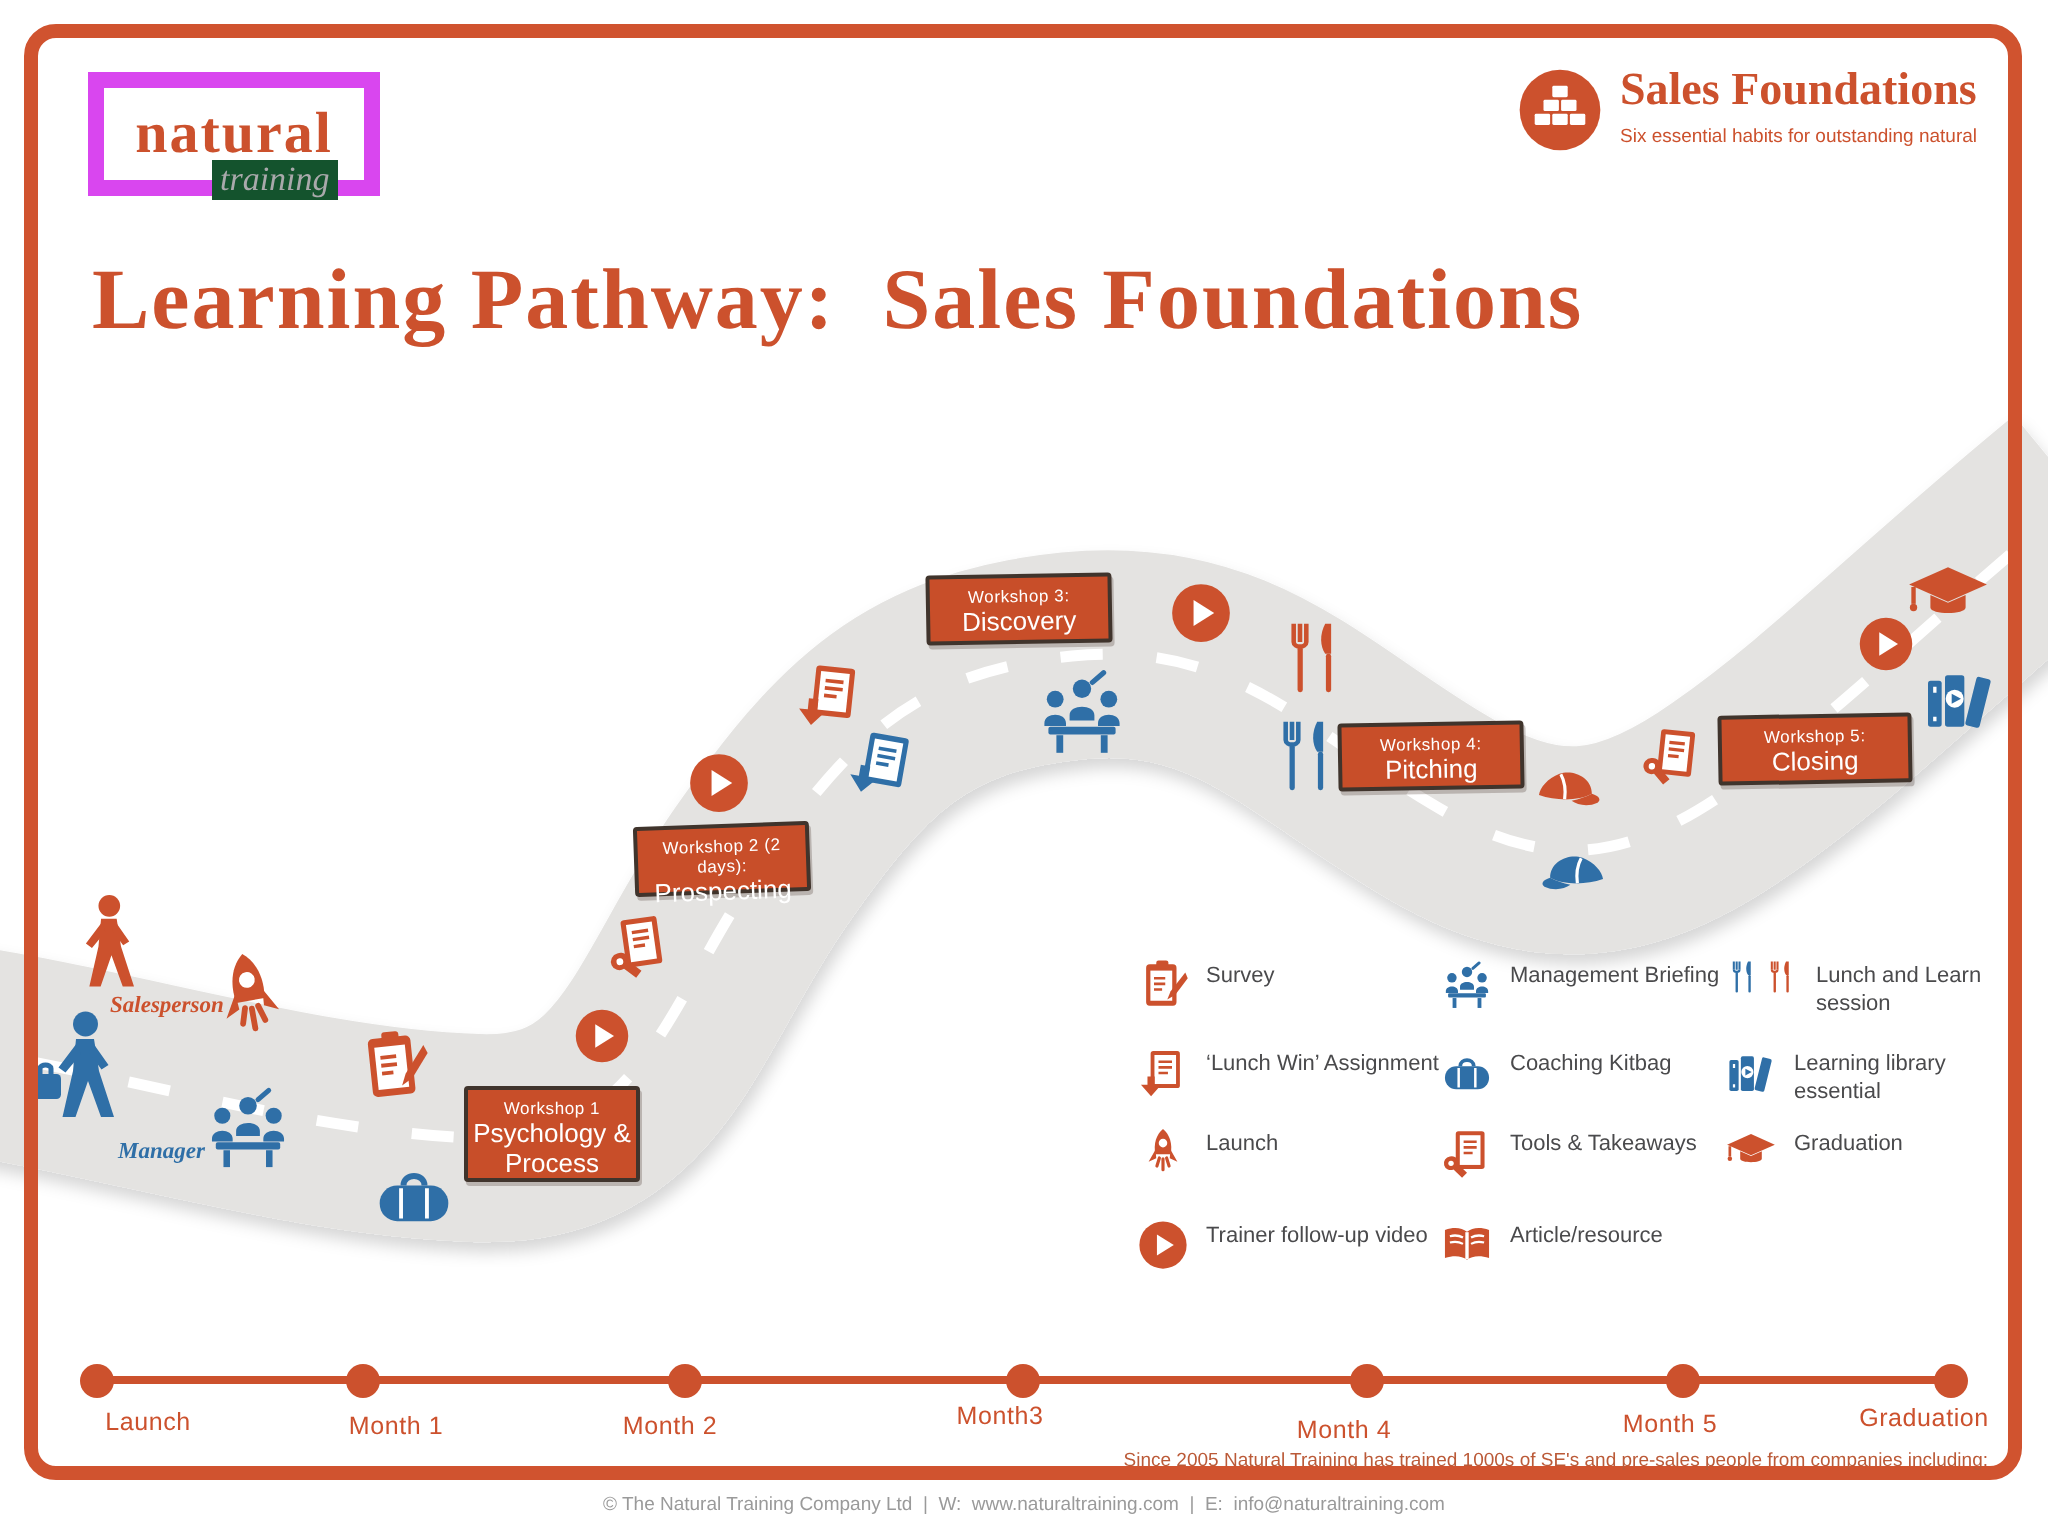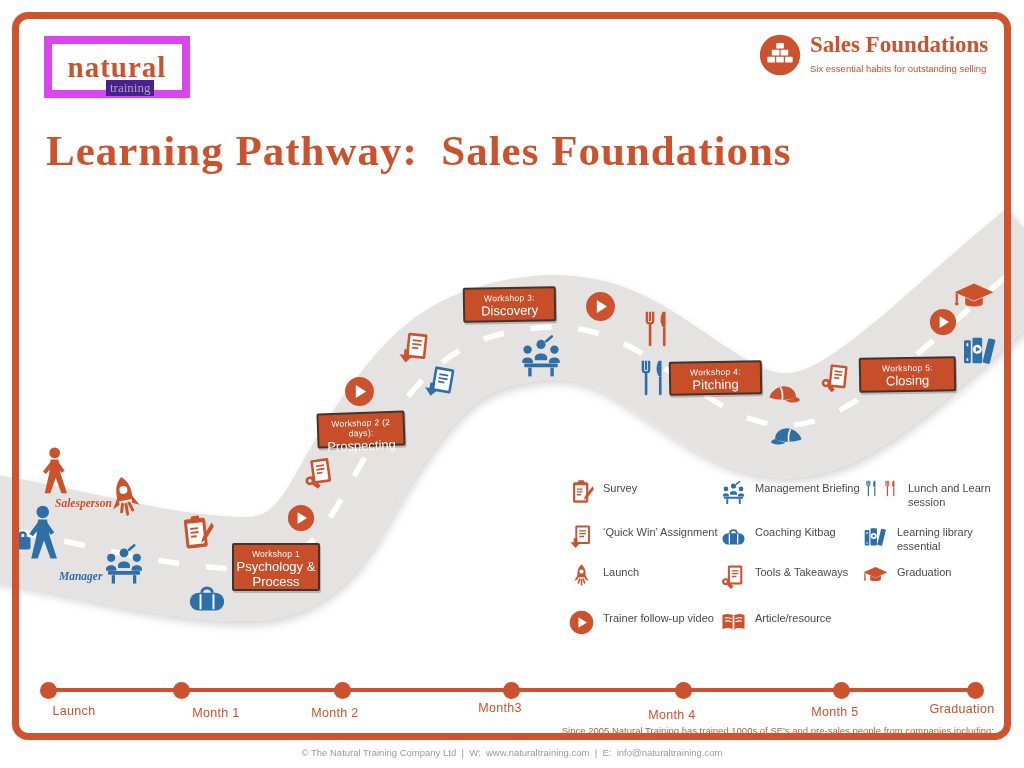--- a/index.html
+++ b/index.html
@@ -9,22 +9,22 @@
 
   
   #frame{position:absolute;top:12px;left:12px;right:13px;bottom:28px;
          border:7px solid #d0532f;border-radius:16px;pointer-events:none;z-index:30;}
 
   
   #logo{left:44px;top:36px;width:150px;height:70px;z-index:5;}
   #logo-box{position:absolute;left:0;top:0;width:130px;height:46px;border:8px solid #d946ef;
             display:flex;align-items:center;justify-content:center;}
   #logo-name{font-family:cursive;font-weight:bold;font-size:29px;color:#cc512d;letter-spacing:1px;line-height:1;}
-  #logo-tagline{position:absolute;left:62px;top:44px;font-family:cursive;
-                font-size:13px;color:#a9a9ab;background:#4c1d95;padding:0 4px;}
+  #logo-tagline{position:absolute;left:62px;top:44px;font-family:cursive;font-style:italic;
+                font-size:17px;color:#a9a9ab;background:#14532d;padding:0 4px;}
 
   
   #brand{left:758px;top:30px;width:250px;z-index:5;}
   #brand-icon{position:absolute;left:0;top:3px;}
   #brand-title{position:absolute;left:52px;top:2px;font-family:cursive;font-weight:bold;
                font-size:23px;color:#cc512d;white-space:nowrap;}
   #brand-subtitle{position:absolute;left:52px;top:33px;font-size:9.5px;color:#cc512d;white-space:nowrap;}
 
   
   #page-title{left:46px;top:126px;font-family:cursive;font-weight:bold;font-size:43px;
@@ -102,21 +102,21 @@
         <circle cx="12" cy="12" r="11" fill="#cc512d"></circle>
         <rect x="9.9" y="5.4" width="4.2" height="3.1" rx="0.4" fill="#fff"></rect>
         <rect x="7.5" y="9.2" width="4.2" height="3.1" rx="0.4" fill="#fff"></rect>
         <rect x="12.3" y="9.2" width="4.2" height="3.1" rx="0.4" fill="#fff"></rect>
         <rect x="5.1" y="13" width="4.2" height="3.1" rx="0.4" fill="#fff"></rect>
         <rect x="9.9" y="13" width="4.2" height="3.1" rx="0.4" fill="#fff"></rect>
         <rect x="14.7" y="13" width="4.2" height="3.1" rx="0.4" fill="#fff"></rect>
       </svg>
     </span>
     <span id="brand-title">Sales Foundations</span>
-    <span id="brand-subtitle">Six essential habits for outstanding selling</span>
+    <span id="brand-subtitle">Six essential habits for outstanding natural</span>
   </div>
 
   <div id="page-title" class="abs">Learning Pathway: &nbsp;Sales Foundations</div>
 
   <div id="salesperson-label" class="abs actor-label">Salesperson</div>
   <div id="manager-label" class="abs actor-label">Manager</div>
 
   <div id="w1" class="abs workshop">
     <span class="l1">Workshop 1</span>
     <span class="l2">Psychology &amp; Process</span>
@@ -281,21 +281,21 @@
           </svg></span>
         <span class="legend-label">Survey</span>
       </div>
       <div class="legend-item">
         <span class="legend-ic"><svg viewBox="0 0 24 24" width="27" height="27" style="">
             <rect x="6.5" y="2.2" width="13" height="16.5" rx="1.2" fill="#cc512d"></rect>
     <rect x="8.2" y="4" width="9.6" height="12.9" fill="#fff"></rect>
     <path d="M10 7h6M10 9.5h6M10 12h4.2" stroke="#cc512d" stroke-width="1.2"></path>
     <path fill="#cc512d" d="M8.3 13.5 8.3 17.2 11.2 17.2 6.7 22.3 2.2 17.2 5.1 17.2 5.1 13.5Z"></path>
           </svg></span>
-        <span class="legend-label">‘Quick Win’ Assignment</span>
+        <span class="legend-label">‘Lunch Win’ Assignment</span>
       </div>
       <div class="legend-item">
         <span class="legend-ic"><svg viewBox="0 0 24 24" width="27" height="27" style="">
             <path fill="#cc512d" d="M12 1.3C15 3.7 16.3 8 15.4 12.6L8.6 12.6C7.7 8 9 3.7 12 1.3Z"></path>
     <circle cx="12" cy="7.6" r="1.9" fill="#fff"></circle>
     <path fill="#cc512d" d="M8.7 10.4 5.6 15.9 9 14.3Z M15.3 10.4 18.4 15.9 15 14.3Z"></path>
     <path d="M10.4 14.2 9.3 17.8M12 14.6 12 19.4M13.6 14.2 14.7 17.8" stroke="#cc512d" stroke-width="1.4" fill="none" stroke-linecap="round"></path>
           </svg></span>
         <span class="legend-label">Launch</span>
       </div>
@@ -380,21 +380,21 @@
             <circle cx="2.6" cy="14.6" r="1" fill="#cc512d"></circle>
           </svg></span>
         <span class="legend-label">Graduation</span>
       </div>
     </div>
   <div id="timeline" class="abs">
     <div id="tl-line"></div>
   <div class="tl-dot" style="left: 40px;"></div>
       <div class="tl-label" style="left: 74px; top: 704px; transform: translateX(-50%);">Launch</div>
       <div class="tl-dot" style="left: 173px;"></div>
-      <div class="tl-label" style="left: 216px; top: 706px; transform: translateX(-50%);">Month 1</div>
+      <div class="tl-label" style="left: 198px; top: 706px; transform: translateX(-50%);">Month 1</div>
       <div class="tl-dot" style="left: 334px;"></div>
       <div class="tl-label" style="left: 335px; top: 706px; transform: translateX(-50%);">Month 2</div>
       <div class="tl-dot" style="left: 503px;"></div>
       <div class="tl-label" style="left: 500px; top: 701px; transform: translateX(-50%);">Month3</div>
       <div class="tl-dot" style="left: 675px;"></div>
       <div class="tl-label" style="left: 672px; top: 708px; transform: translateX(-50%);">Month 4</div>
       <div class="tl-dot" style="left: 833px;"></div>
       <div class="tl-label" style="left: 835px; top: 705px; transform: translateX(-50%);">Month 5</div>
       <div class="tl-dot" style="left: 967px;"></div>
       <div class="tl-label" style="left: 962px; top: 702px; transform: translateX(-50%);">Graduation</div>

